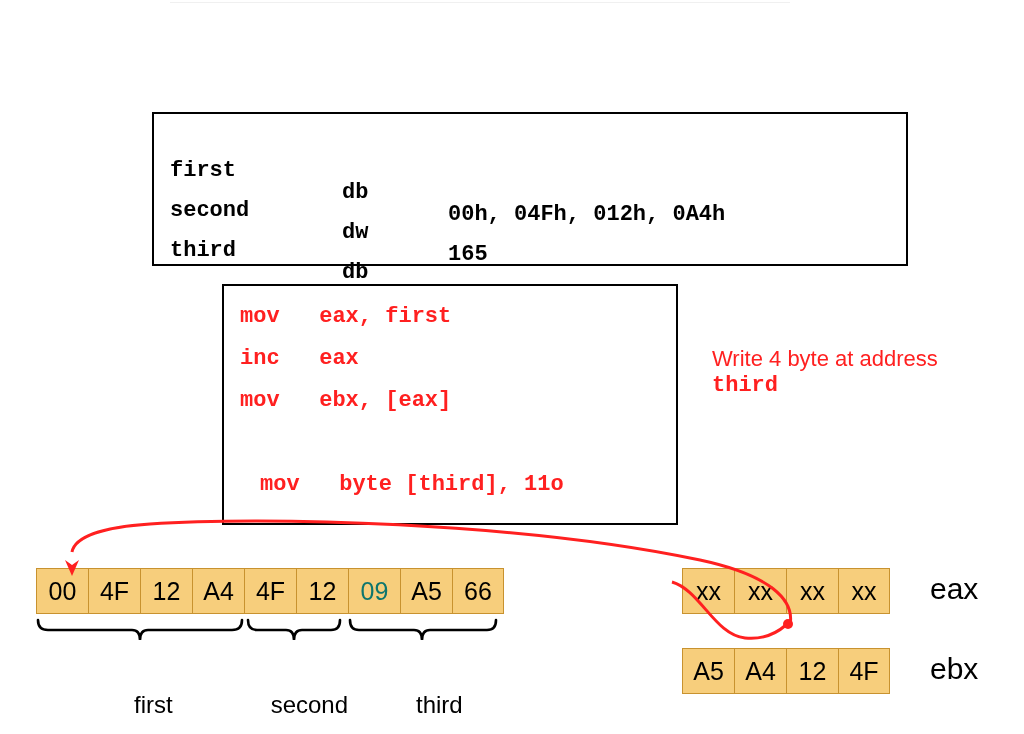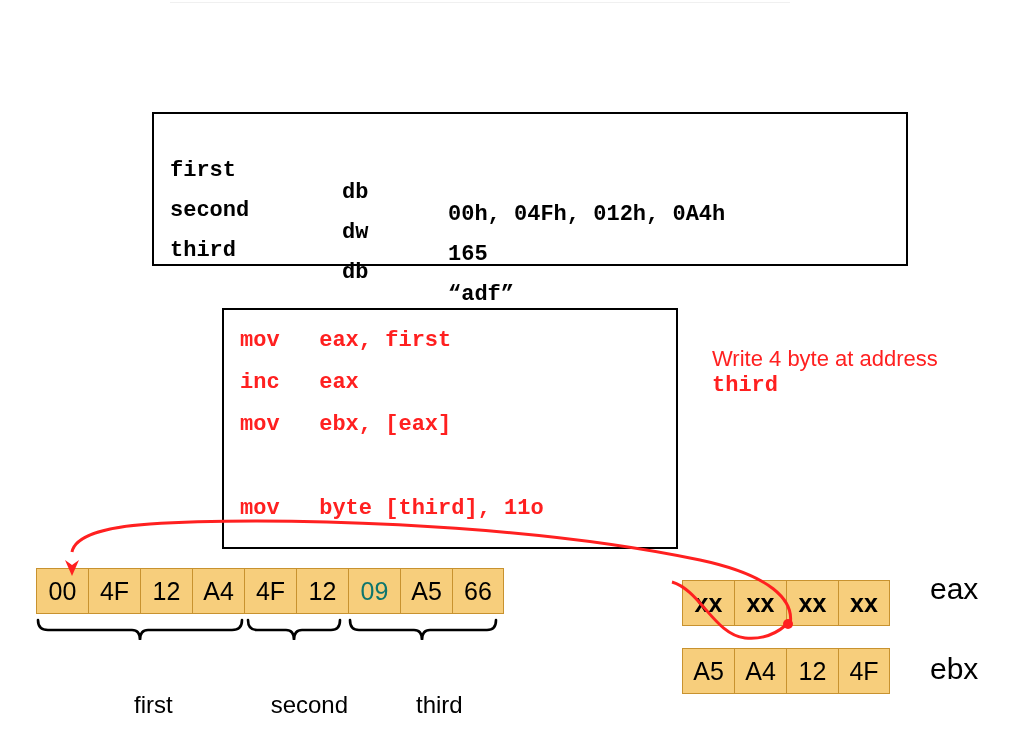--- a/index.html
+++ b/index.html
@@ -56,21 +56,21 @@
 
   #data-panel {
     left: 152px;
     top: 112px;
     width: 756px;
     height: 154px;
   }
 
   #code-panel {
     left: 222px;
-    top: 308px;
+    top: 284px;
     width: 456px;
     height: 241px;
   }
 
   .mono-row {
     position: absolute;
     font-family: "Liberation Mono", "DejaVu Sans Mono", monospace;
     font-weight: bold;
     font-size: 22px;
     line-height: 22px;
@@ -94,21 +94,21 @@
     font-weight: bold;
     font-size: 22px;
     line-height: 22px;
     white-space: pre;
     color: #FF2020;
   }
   .code-line.c0 { top: 20px; }
   .code-line.c1 { top: 62px; }
   .code-line.c2 { top: 104px; text-align: center; }
   .code-line.c3 { top: 146px; }
-  .code-line.c4 { top: 188px; }
+  .code-line.c4 { top: 188px; margin-left: 20px; }
 
   
   #note {
     position: absolute;
     left: 712px;
     top: 346px;
     width: 312px;
     color: #FF2020;
   }
   #note .note-text {
@@ -142,21 +142,21 @@
     justify-content: center;
     font-family: "Liberation Sans", sans-serif;
     font-size: 25px;
     line-height: 25px;
     color: #000000;
   }
   .cell:last-child { border-right-width: 1px; }
   .cell.hl { color: #0f766e; }
 
   #mem-row  { left: 36px;  top: 568px; }
-  #eax-row  { left: 682px; top: 580px; font-weight: bold; }
+  #eax-row  { left: 682px; top: 568px; }
   #ebx-row  { left: 682px; top: 648px; }
 
   .reg-label {
     position: absolute;
     left: 930px;
     font-family: "Liberation Sans", sans-serif;
     font-size: 30px;
     line-height: 30px;
     color: #000000;
     white-space: pre;

